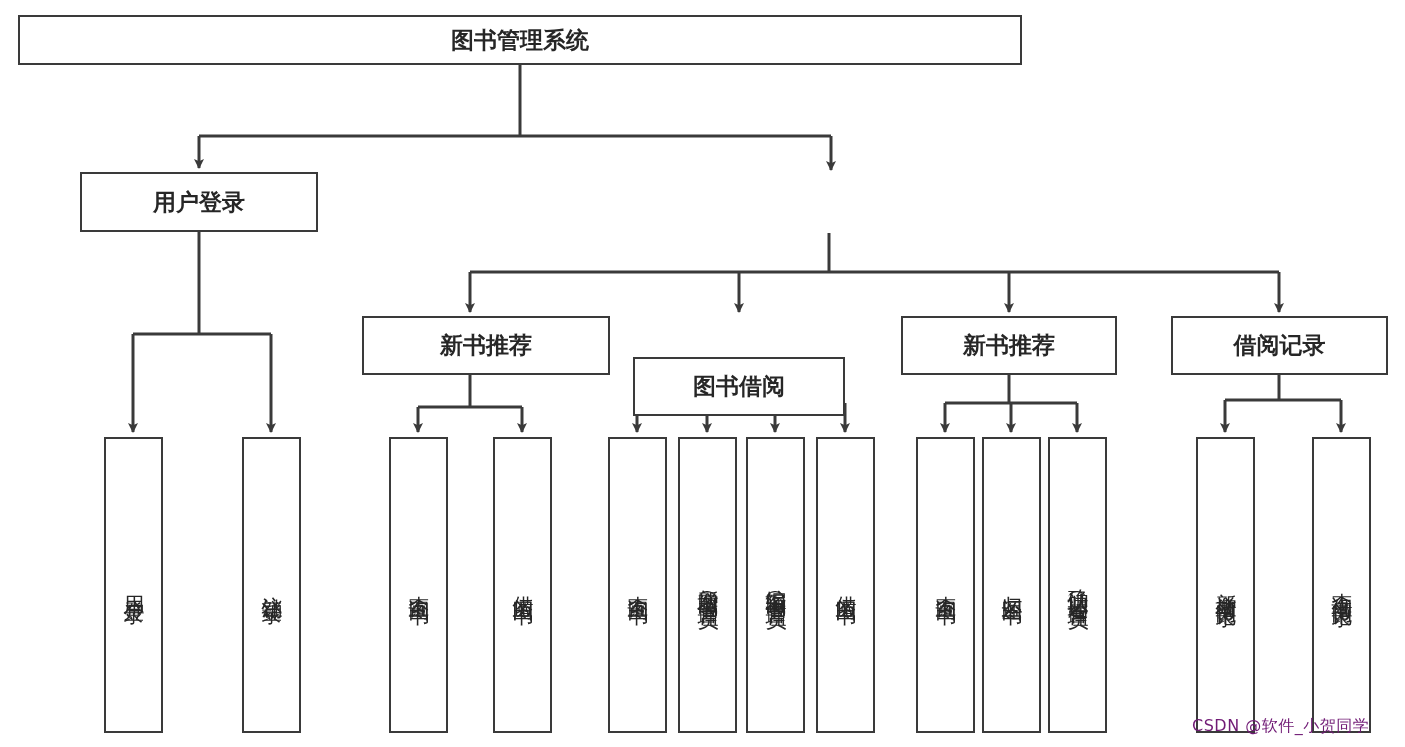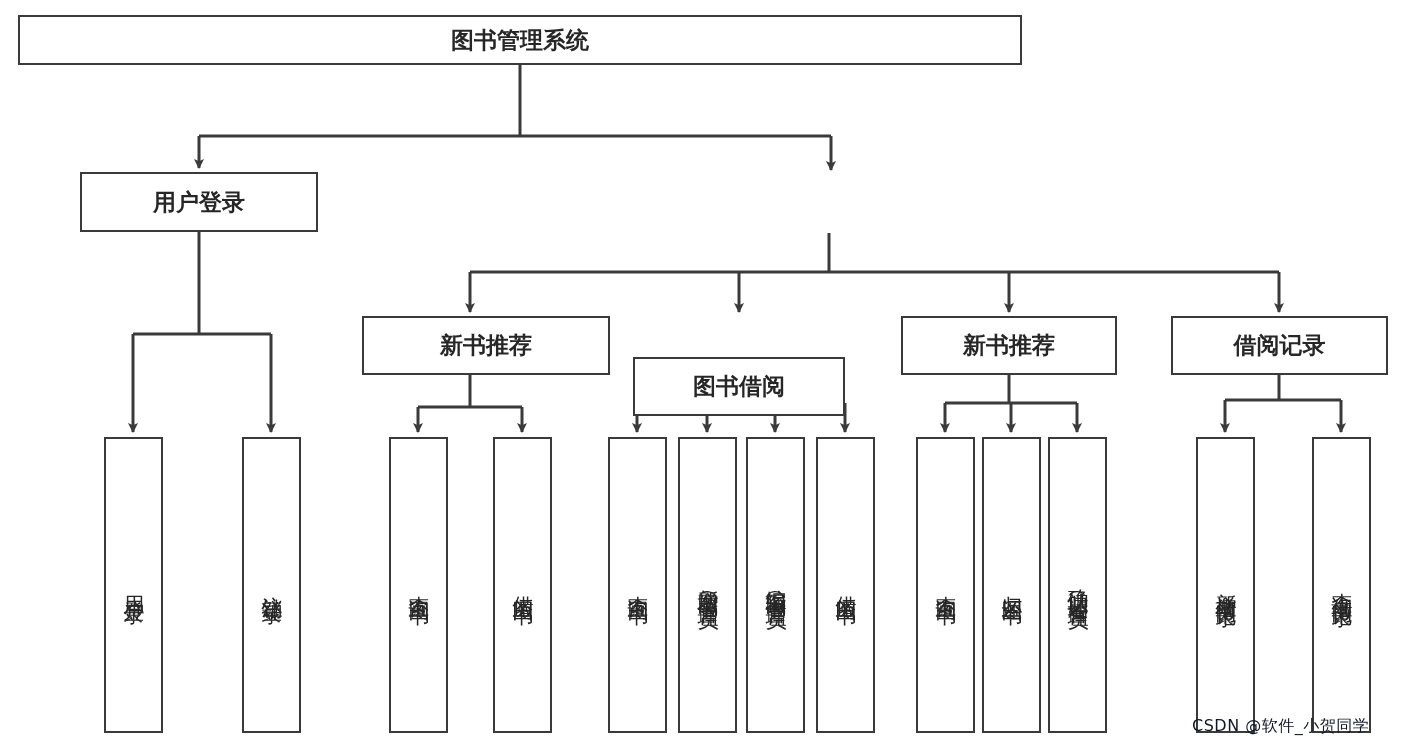--- a/index.html
+++ b/index.html
@@ -55,21 +55,21 @@
     text-orientation: upright;
     font-size: 21px;
     letter-spacing: 3px;
     line-height: 1;
   }
   .watermark {
     position: absolute;
     left: 1192px;
     top: 716px;
     font-size: 16px;
-    color: #0f172a;
+    color: #701a75;
     white-space: pre;
     z-index: 3;
     letter-spacing: 0.5px;
   }
 </style>
 </head>
 <body>
 
 <div id="diagram-root">
 

